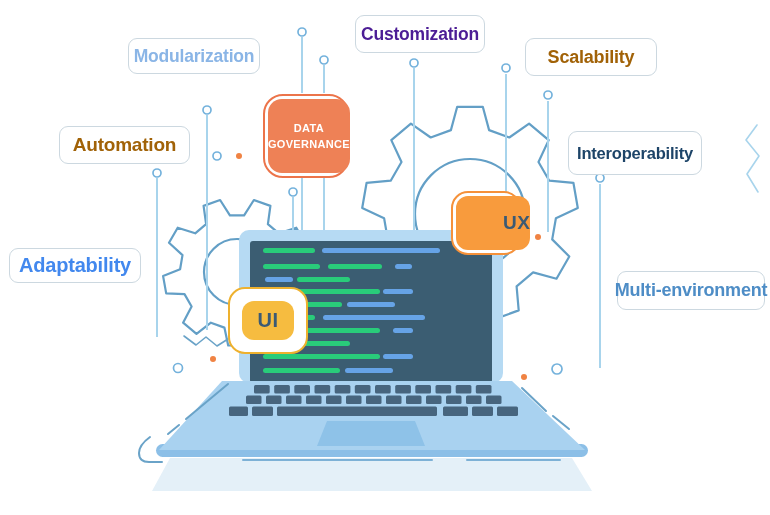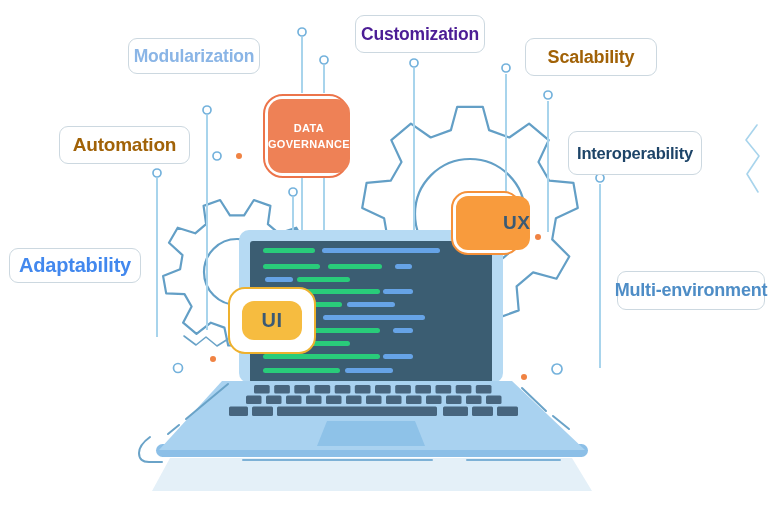--- a/index.html
+++ b/index.html
@@ -21,21 +21,21 @@
     flex:1; display:flex; flex-direction:column; align-items:center; justify-content:center;
     font-weight:bold;
   }
   .badge-dg { left:263px; top:94px; width:86px; height:84px;
     border:2px solid #ec744a; border-radius:20px; padding:3px; }
   .badge-dg .badge-inner { border-radius:14px; color:#ffffff; font-size:11px;
     line-height:1.5; letter-spacing:0.3px; text-align:center; }
   .badge-ux { left:451px; top:191px; width:70px; height:64px;
     border:2px solid #f5913a; border-radius:17px; padding:3px; }
   .badge-ux .badge-inner { border-radius:12px; font-size:19px; letter-spacing:0.5px;padding-left:47px; }
-  .badge-ui { left:228px; top:287px; width:88px; height:67px;
+  .badge-ui { left:228px; top:287px; width:80px; height:67px;
     border:2px solid #eeb12e; border-radius:17px; padding:12px; }
   .badge-ui .badge-inner { border-radius:12px; font-size:20px; letter-spacing:0.5px; }
 </style>
 </head>
 <body>
 
 <div class="canvas">
 
   <svg width="770" height="515" viewBox="0 0 770 515">
     <defs>

